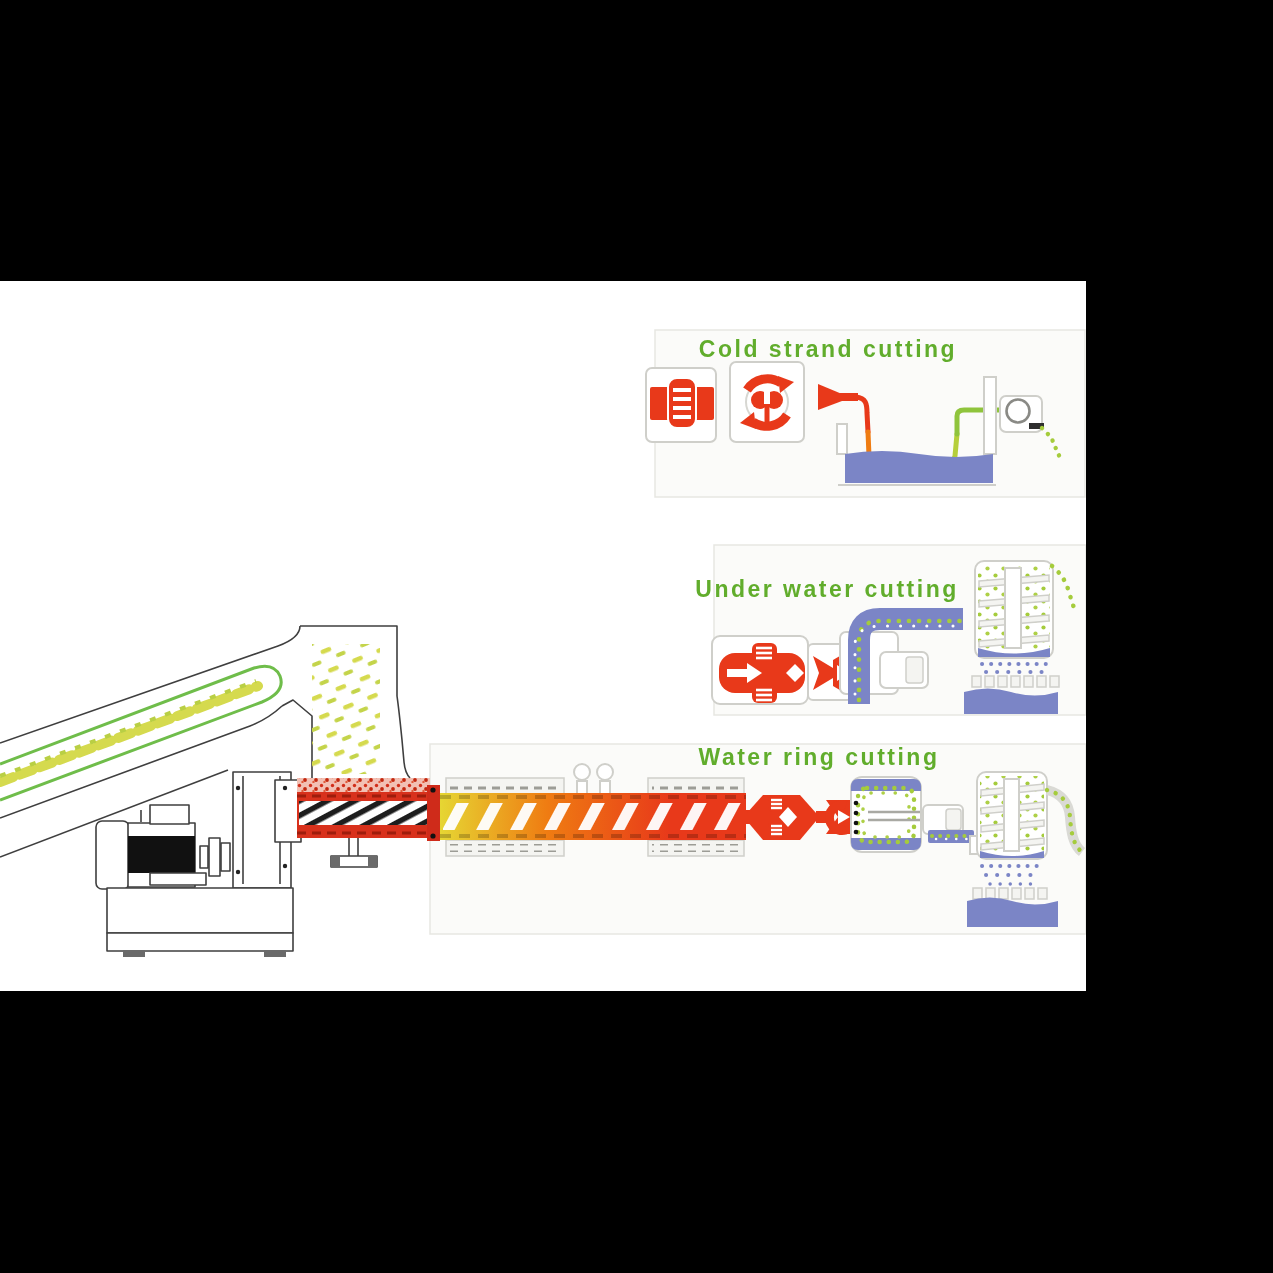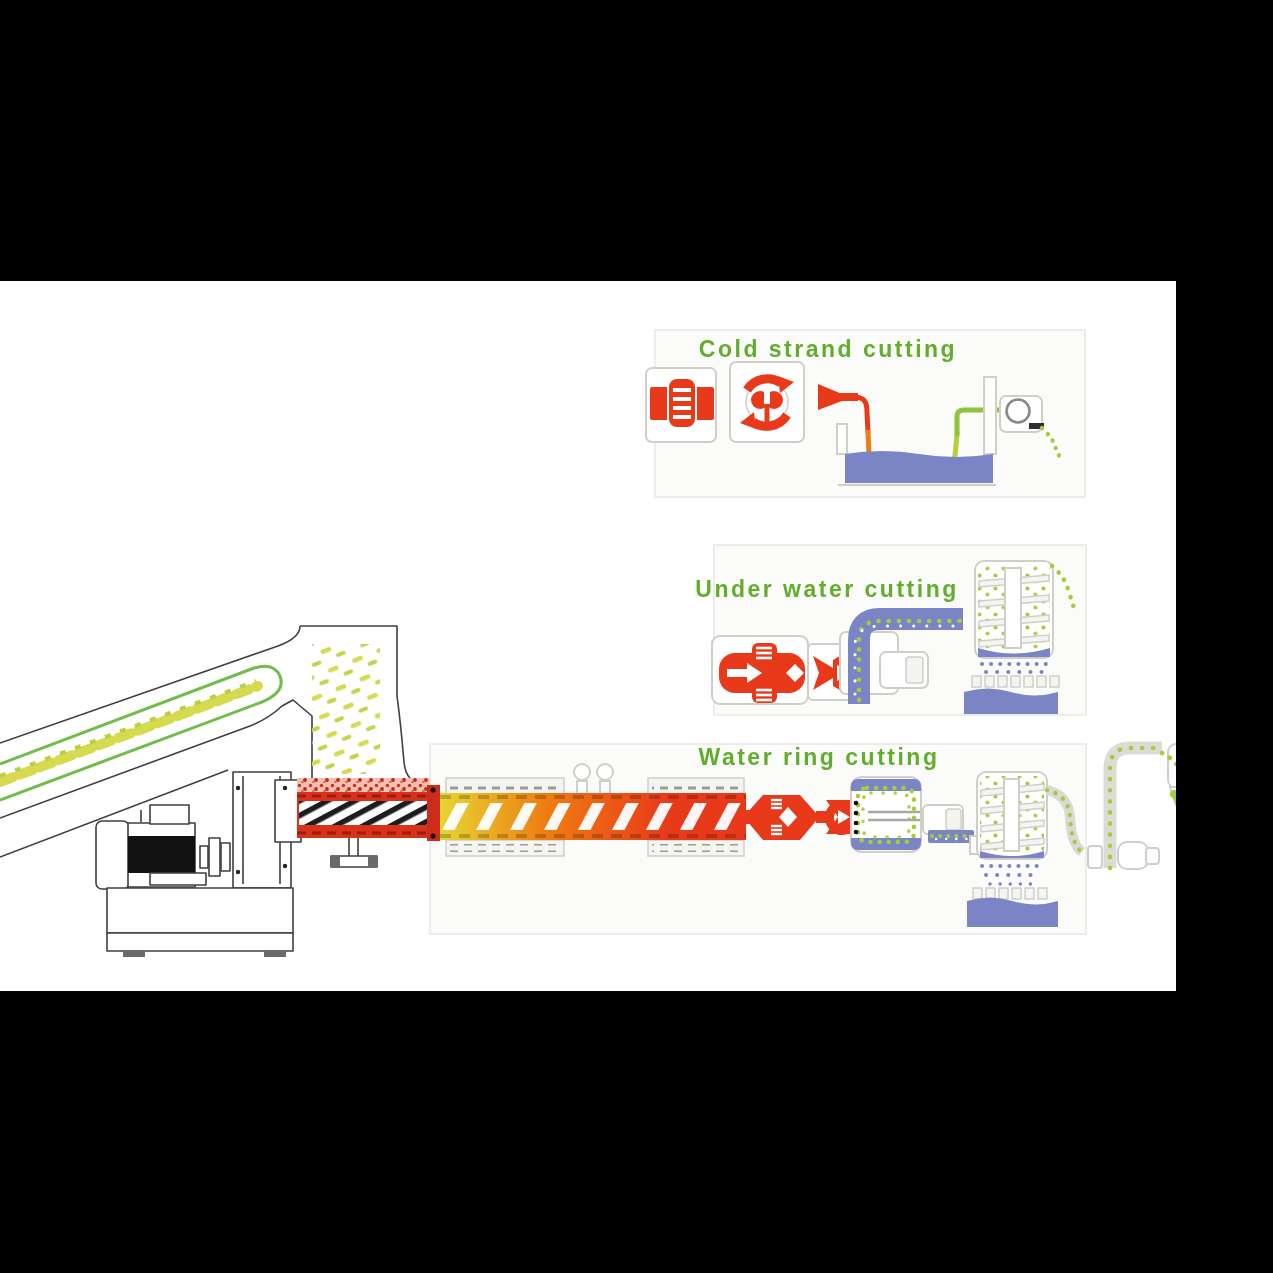--- a/index.html
+++ b/index.html
@@ -1,16 +1,16 @@
 <!DOCTYPE html>
 <html style="--title-green: #61ad2c; --machine-red: #e8391a; --melt-orange: #ef7c12; --melt-yellow: #e6d633; --strand-green: #8fc43c; --pellet-green: #a5cc3c; --water-blue: #7b85c6; --outline-gray: #cfcfca; --drawing-line: #3f3f3f; --letterbox-black: #000000; --background-white: #ffffff;"><head>
 <meta charset="utf-8">
 <style>
   html,body{margin:0;padding:0;background:#000;}
-  #stage{position:relative;width:1176px;height:1273px;background:#000;overflow:hidden;
+  #stage{position:relative;width:1086px;height:1273px;background:#000;overflow:hidden;
          font-family:"Liberation Sans",sans-serif;}
   #diagram{position:absolute;left:0;top:0;}
   .title-text{font-family:"Liberation Sans",sans-serif;font-weight:bold;font-size:23px;
               letter-spacing:2.5px;fill:var(--title-green,#61ad2c);text-anchor:middle;}
   .ln{stroke:#3f3f3f;stroke-width:1.6;fill:none;stroke-linejoin:round;}
   .lnf{stroke:#3f3f3f;stroke-width:1.6;fill:#ffffff;stroke-linejoin:round;}
   .ol{fill:#ffffff;stroke:var(--outline-gray,#cfcfca);stroke-width:2;}
   .olf{fill:#f4f4f1;stroke:var(--outline-gray,#cfcfca);stroke-width:1.5;}
   .panel{fill:#fbfbf9;stroke:#e7e7e2;stroke-width:1.5;}
   .red{fill:var(--machine-red,#e8391a);}

